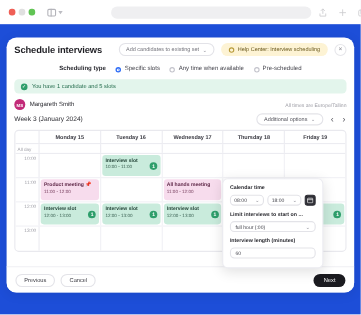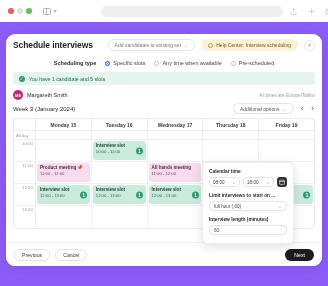--- a/index.html
+++ b/index.html
@@ -38,21 +38,21 @@
     width: 0; height: 0; border-left: 2.5px solid transparent;
     border-right: 2.5px solid transparent; border-top: 3px solid #bdbdc3;
   }
   .url-bar {
     flex: 0 0 auto; width: 182px; height: 11px;
     background: #efeff1; border-radius: 5.5px; margin-left: 38px;
   }
   .chrome-right { margin-left: auto; display: flex; gap: 9px; align-items: center; }
   .ic { width: 9px; height: 9px; opacity: .45; }
 
-  .page-bg { height: 264px; background: #8b5cf6; position: relative; padding-left: 41px; }
+  .page-bg { height: 264px; background: #1d4ed8; position: relative; padding-left: 41px; }
 
   .modal {
     position: absolute; left: 6px; top: 12px;
     width: 316px; height: 232px;
     background: #ffffff; border-radius: 9px;
     box-shadow: 0 2px 10px rgba(0,0,0,.08);
     overflow: hidden;
   }
 
   .modal-header {

